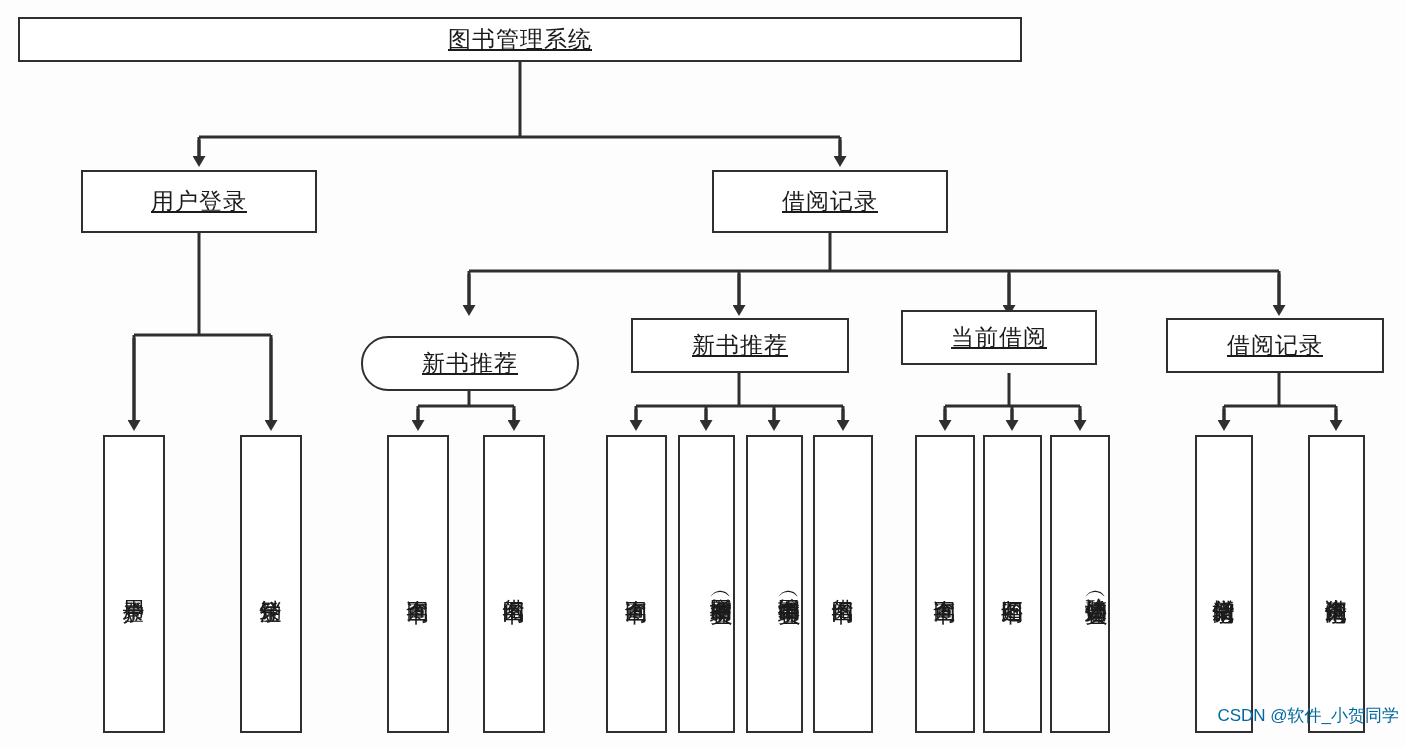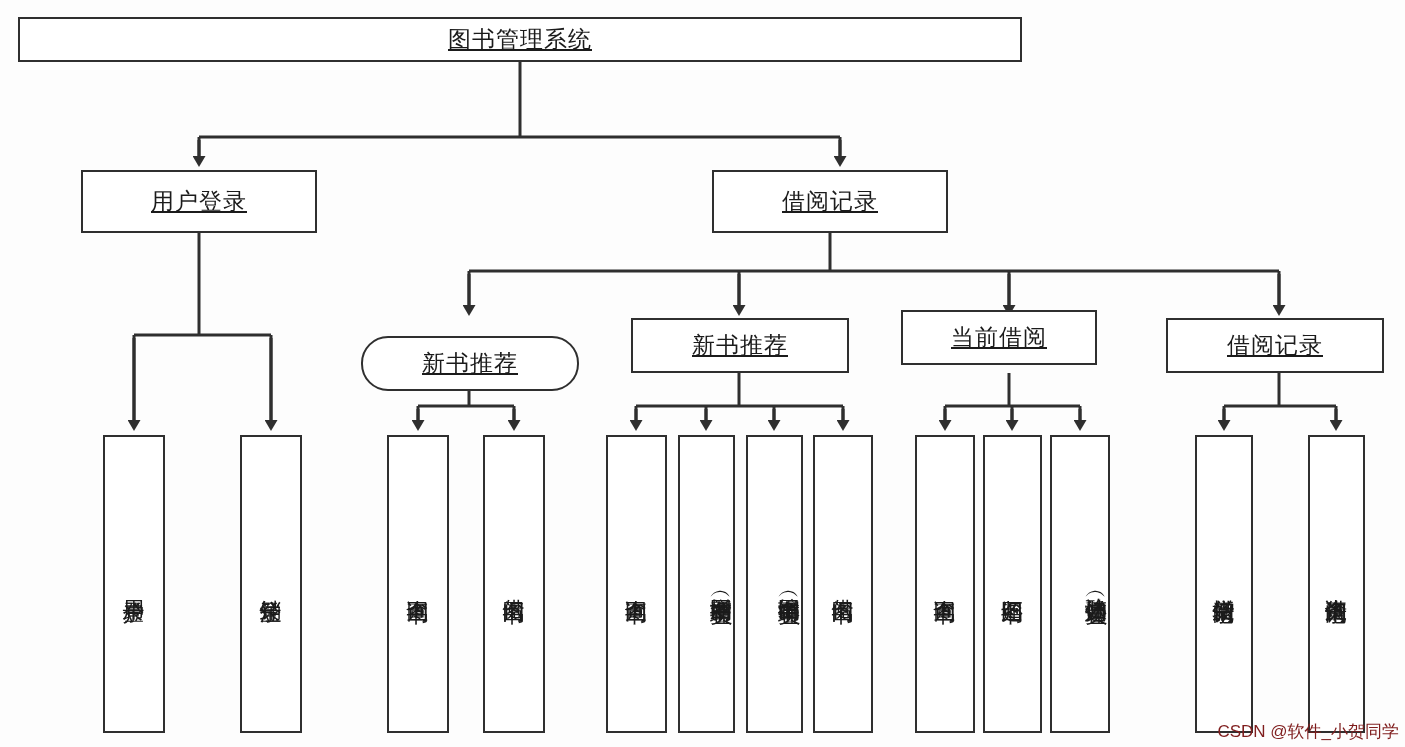--- a/index.html
+++ b/index.html
@@ -49,23 +49,23 @@
   }
   .node.vert.top   { align-items: flex-start; }
   .node.vert.mid   { align-items: center; }
   .node-label {
     display: block;
     white-space: nowrap;
   }
   .watermark {
     position: absolute;
     right: 6px;
-    bottom: 4px;
+    bottom: 20px;
     font-size: 17px;
-    color: #7f1d1d;
+    color: #0369a1;
     z-index: 3;
     white-space: nowrap;
     margin-left: 24px;
   }
 </style>
 </head>
 <body>
 
 <div id="canvas">
 

